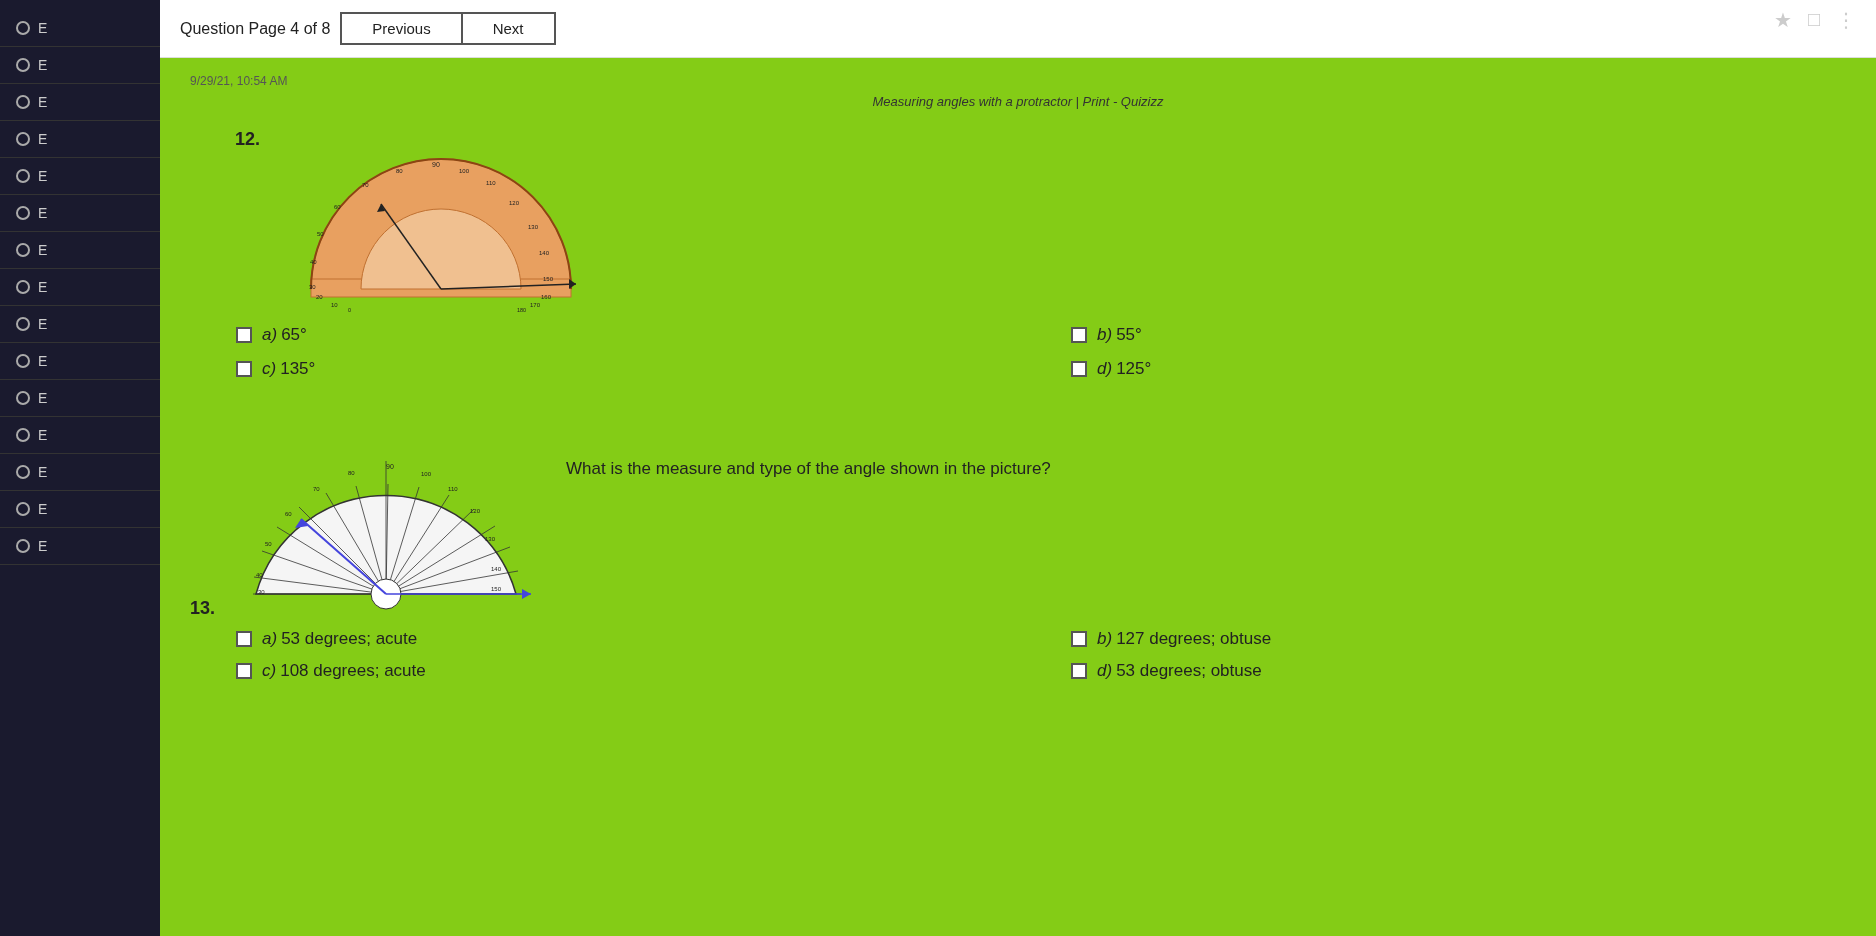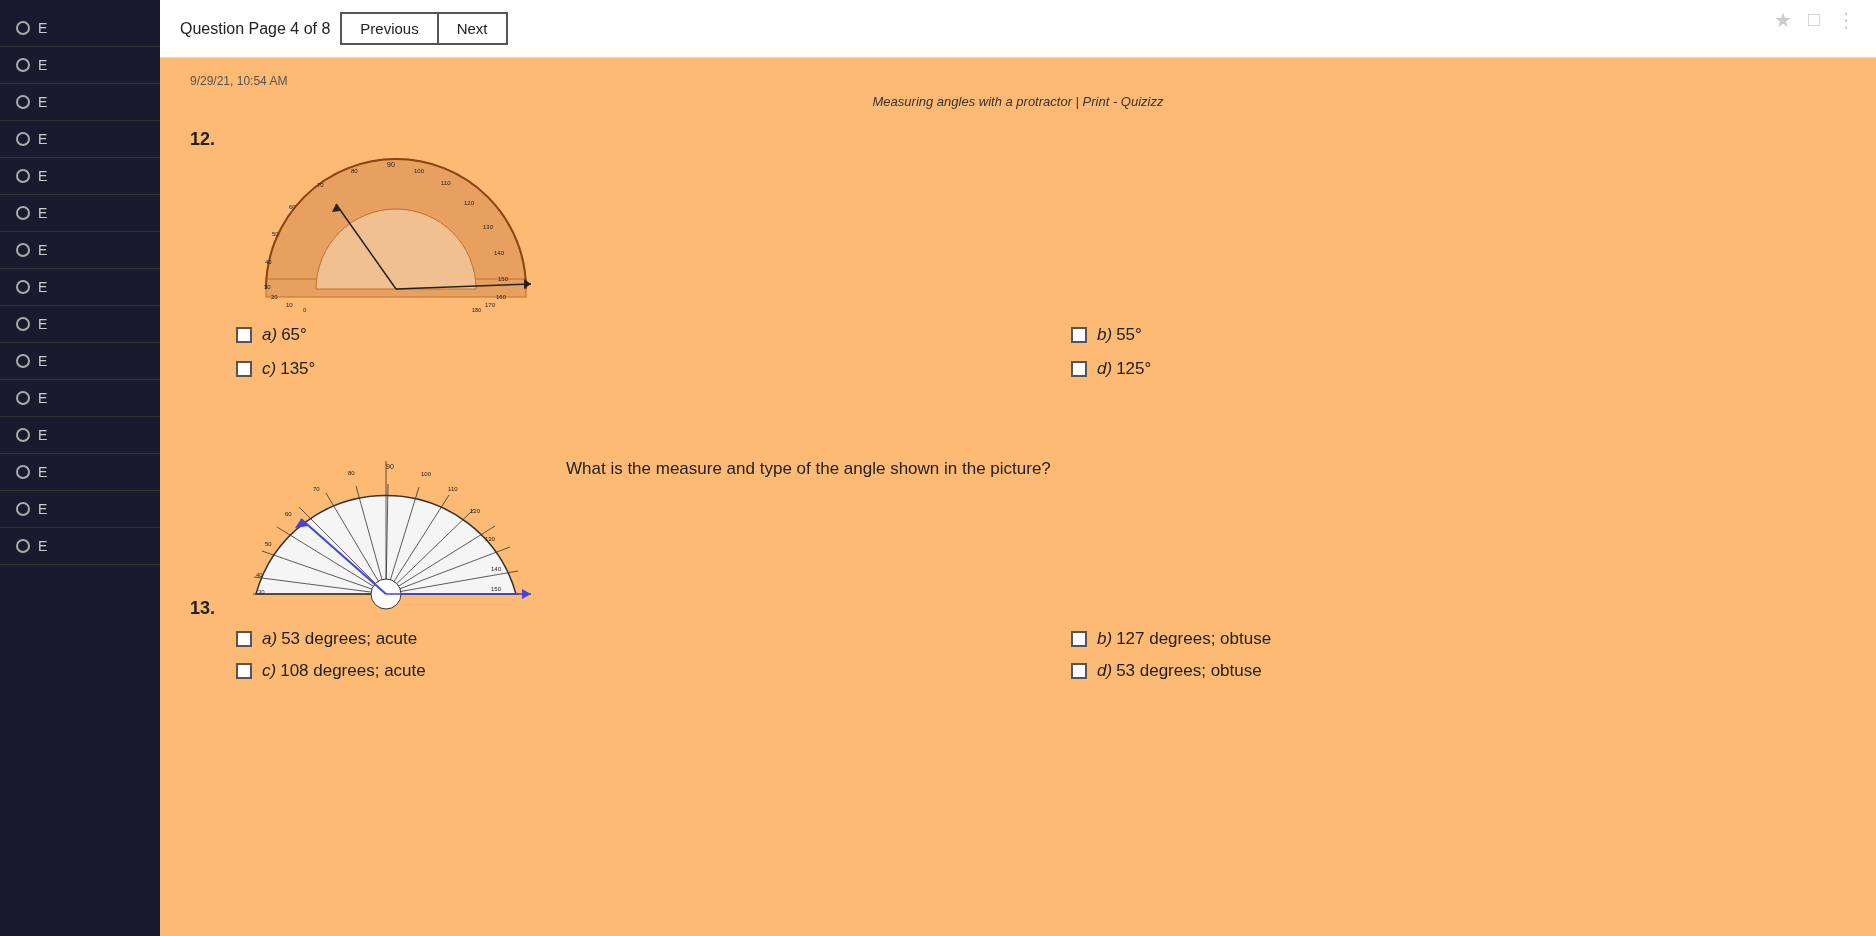--- a/index.html
+++ b/index.html
@@ -35,40 +35,40 @@
       border: 2px solid #aaa;
       border-radius: 50%;
       margin-right: 8px;
       display: inline-block;
       flex-shrink: 0;
     }
 
     
     .main {
       flex: 1;
-      background: #fdba74;
+      background: #84cc16;
       padding: 0;
       overflow-y: auto;
     }
 
     
     .header {
       display: flex;
       align-items: center;
       padding: 12px 20px;
       border-bottom: 1px solid #ddd;
       background: #fff;
     }
     .page-info {
       font-size: 16px;
       color: #222;
       margin-right: 10px;
     }
     .nav-btn {
-      padding: 6px 18px;
+      padding: 6px 30px;
       font-size: 15px;
       background: #fff;
       border: 2px solid #555;
       cursor: pointer;
       font-weight: 500;
       color: #222;
     }
     .nav-btn:first-of-type {
       border-right: 1px solid #555;
     }
@@ -108,20 +108,21 @@
     }
 
     
     .question-block {
       margin-bottom: 40px;
     }
     .question-row {
       display: flex;
       align-items: flex-start;
       margin-bottom: 16px;
+      margin-left: 45px;
     }
     .question-num {
       font-size: 18px;
       font-weight: 600;
       margin-right: 16px;
       margin-top: 0;
       min-width: 30px;
       color: #222;
     }
 

